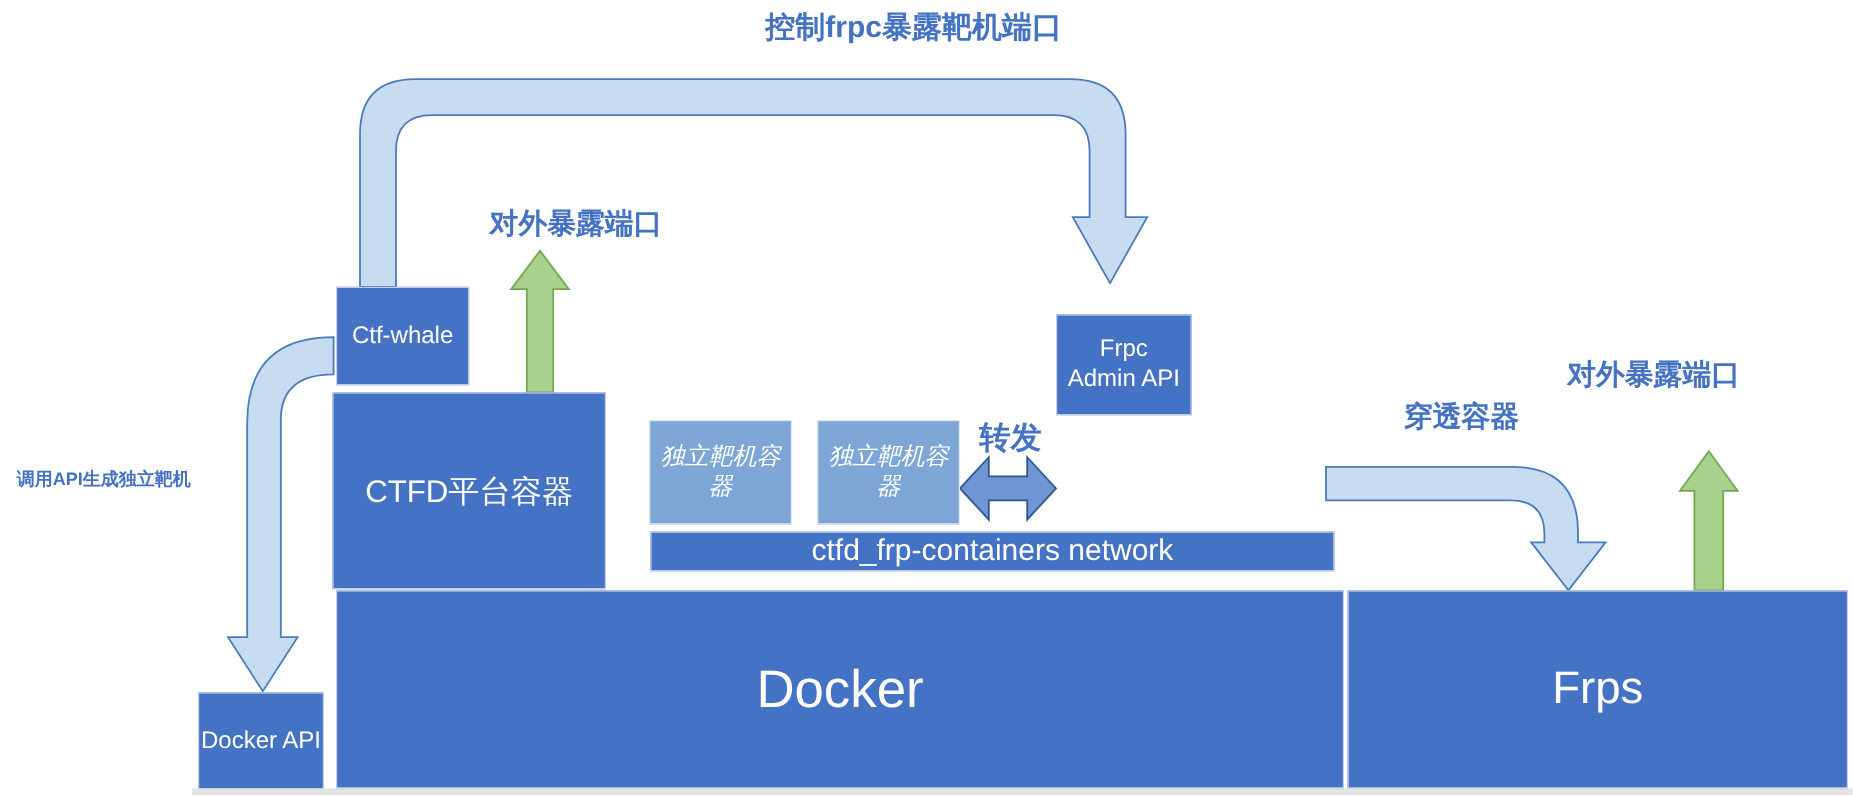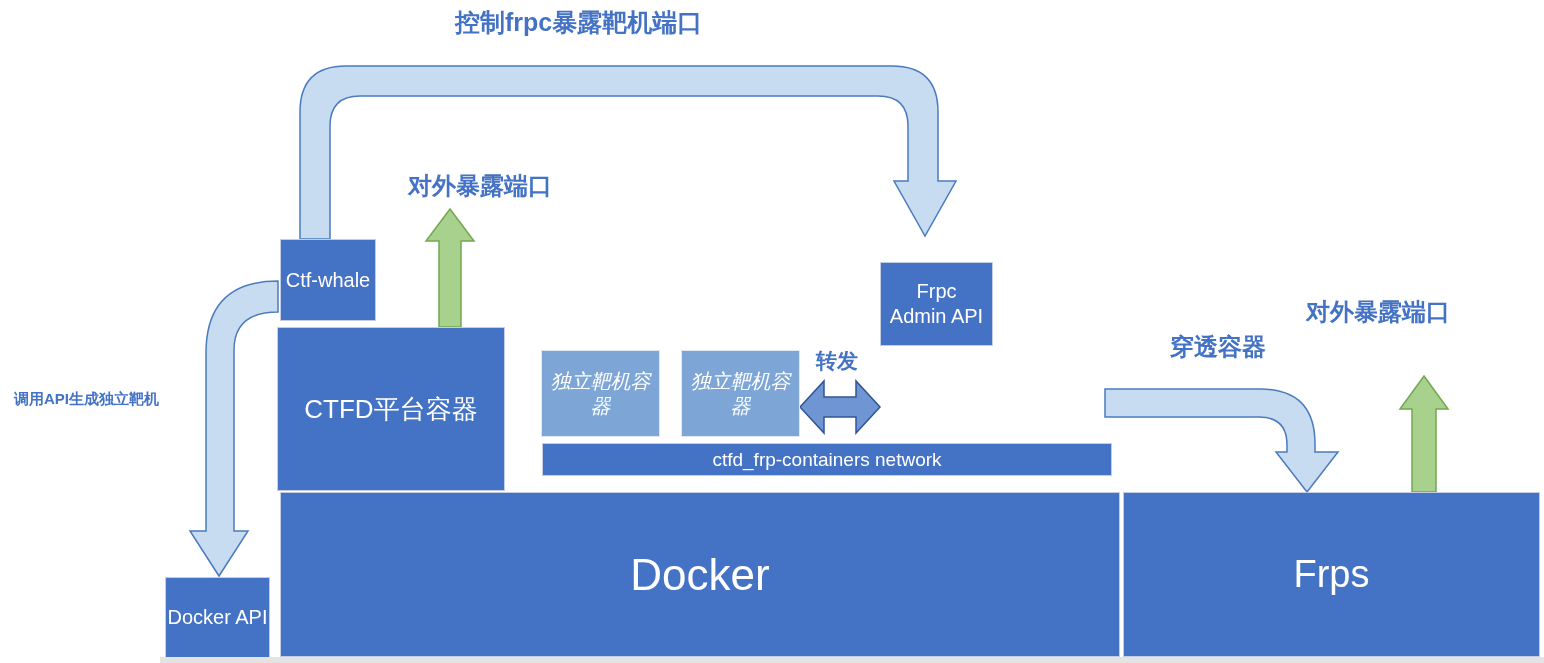--- a/index.html
+++ b/index.html
@@ -61,46 +61,46 @@
 
     <path d="M 1105 389 L 1260 389 Q 1315 389 1315 444 L 1315 452 L 1338 452 L 1307 492 L 1276 452 L 1287 452 L 1287 445 Q 1287 417 1259 417 L 1105 417 Z" fill="#C7DCF0" stroke="#4A7BBE" stroke-width="1.5"></path>
 
     <path d="M 450 209 L 474 241 L 461 241 L 461 327 L 439 327 L 439 241 L 426 241 Z" fill="#A9D18E" stroke="#72A84F" stroke-width="1.5"></path>
 
     <path d="M 1424 376 L 1448 409 L 1436 409 L 1436 492 L 1412 492 L 1412 409 L 1400 409 Z" fill="#A9D18E" stroke="#72A84F" stroke-width="1.5"></path>
 
     <path d="M 800 407 L 824 381 L 824 397 L 856 397 L 856 381 L 880 407 L 856 433 L 856 417 L 824 417 L 824 433 Z" fill="#6F96D3" stroke="#2F5597" stroke-width="1.5"></path>
   </svg>
 
-  <div class="node" style="left:280px; top:239px; width:96px; height:82px; font-size:20px;text-align:center;">Ctf-whale</div>
+  <div class="node" style="left:280px; top:239px; width:111px; height:82px; font-size:20px;text-align:center;">Ctf-whale</div>
 
   <div class="node" style="left:277px; top:327px; width:228px; height:164px; font-size:26px;">CTFD平台容器</div>
 
   <div class="node light" style="left:541px; top:350px; width:119px; height:87px; font-size:20px; padding:0 8px;">独立靶机容器</div>
 
   <div class="node light" style="left:681px; top:350px; width:119px; height:87px; font-size:20px; padding:0 8px;">独立靶机容器</div>
 
   <div class="node" style="left:880px; top:238px; width:113px; height:84px; font-size:20px; padding:12px 6px;margin-top:24px;">Frpc Admin API</div>
 
 
-  <div class="node" style="left:542px; top:443px; width:570px; height:33px; font-size:19px;">ctfd_frp-containers network</div>
+  <div class="node" style="left:542px; top:443px; width:570px; height:33px; font-size:25px;">ctfd_frp-containers network</div>
 
   <div class="node" style="left:280px; top:492px; width:840px; height:165px; font-size:44px; font-weight:400;">Docker</div>
 
   <div class="node" style="left:1123px; top:492px; width:417px; height:165px; font-size:38px; font-weight:400;">Frps</div>
 
   <div class="node" style="left:165px; top:577px; width:105px; height:81px; font-size:20px;">Docker API</div>
 
-  <div class="label" style="left:455px; top:6px; width:430px; text-align:left; font-size:25px;">控制frpc暴露靶机端口</div>
+  <div class="label" style="left:455px; top:6px; width:430px; text-align:right; font-size:25px;">控制frpc暴露靶机端口</div>
 
   <div class="label" style="left:408px; top:170px; font-size:24px;">对外暴露端口</div>
 
   <div class="label" style="left:14px; top:390px; font-size:15px;">调用API生成独立靶机</div>
 
-  <div class="label" style="left:816px; top:347px; font-size:21px;">转发</div>
+  <div class="label" style="left:816px; top:347px; font-size:26px;">转发</div>
 
   <div class="label" style="left:1170px; top:331px; font-size:24px;">穿透容器</div>
 
   <div class="label" style="left:1306px; top:296px; font-size:24px;">对外暴露端口</div>
 
   <div class="bottom-strip" style="left:160px; top:657px; width:1384px; height:6px;"></div>
 
 </div>
 
 </body></html>

